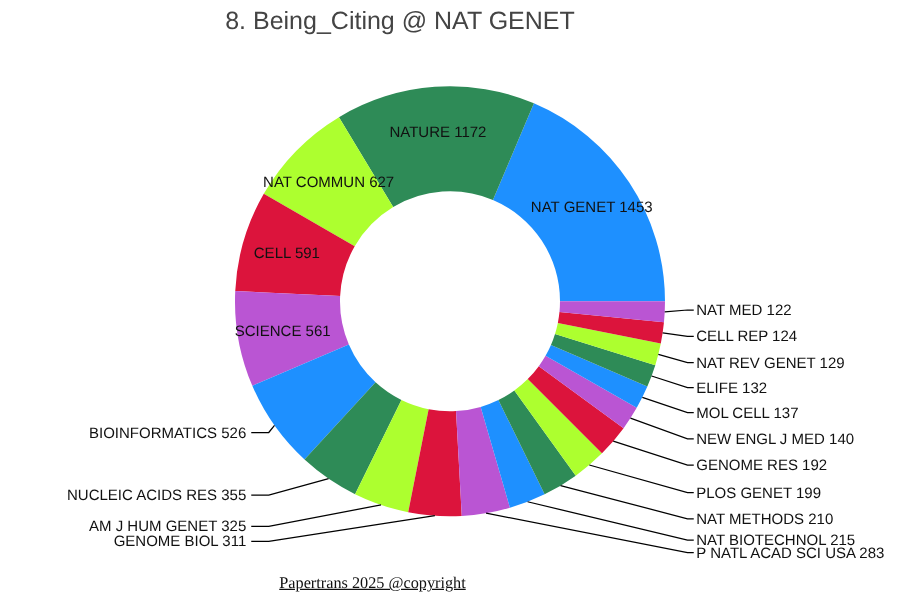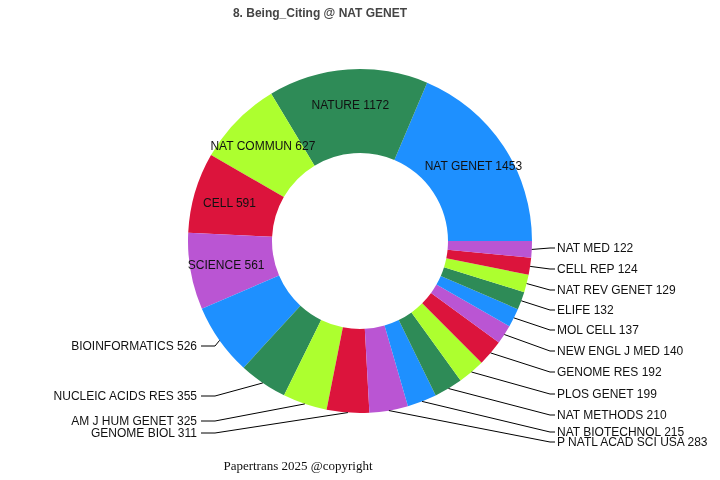--- a/index.html
+++ b/index.html
@@ -1,19 +1,19 @@
 <!DOCTYPE html>
 <html><head>
 <meta charset="utf-8">
 <style>
   html, body { margin:0; padding:0; background:#ffffff; }
   body { width:720px; height:480px; position:relative; overflow:hidden; font-family:"Liberation Sans", sans-serif; }
-  .title { position:absolute; left:0; top:6px; width:640px; text-align:center; font-size:12px; font-weight:bold; color:#444444; }
+  .title { position:absolute; left:0; top:6px; width:640px; text-align:center; font-size:20px; font-weight:normal; color:#444444; }
   svg { position:absolute; left:0; top:0; }
-  .footer { position:absolute; left:0; top:458px; width:596px; text-align:center; font-family:"Liberation Serif", serif; font-size:13px; color:#111; }
+  .footer { position:absolute; left:0; top:458px; width:596px; text-align:center; font-family:"Liberation Serif", serif; font-size:13px; color:#111;text-decoration:underline; }
   .lbl { font-family:"Liberation Sans", sans-serif; font-size:12px; fill:#111; }
 </style>
 </head>
 <body>
 
 <div class="title">8. Being_Citing @ NAT GENET</div>
 <svg id="chart" width="720" height="480" viewBox="0 0 720 480">
     <path d="M532,241 A172,172 0 0 0 427.13067930065216,82.64131884663539 L394.3459289445197,159.9792794099065 A88,88 0 0 1 448,241 Z" fill="#1E90FF"></path>
     <text x="473.390673762666" y="169.90968701857304" text-anchor="middle" class="lbl">NAT GENET 1453</text>
     <path d="M427.13067930065216,82.64131884663539 A172,172 0 0 0 271.1774804565997,93.70926701940044 L314.5559202336092,165.64195056806534 A88,88 0 0 1 394.3459289445197,159.9792794099065 Z" fill="#2E8B57"></path>

